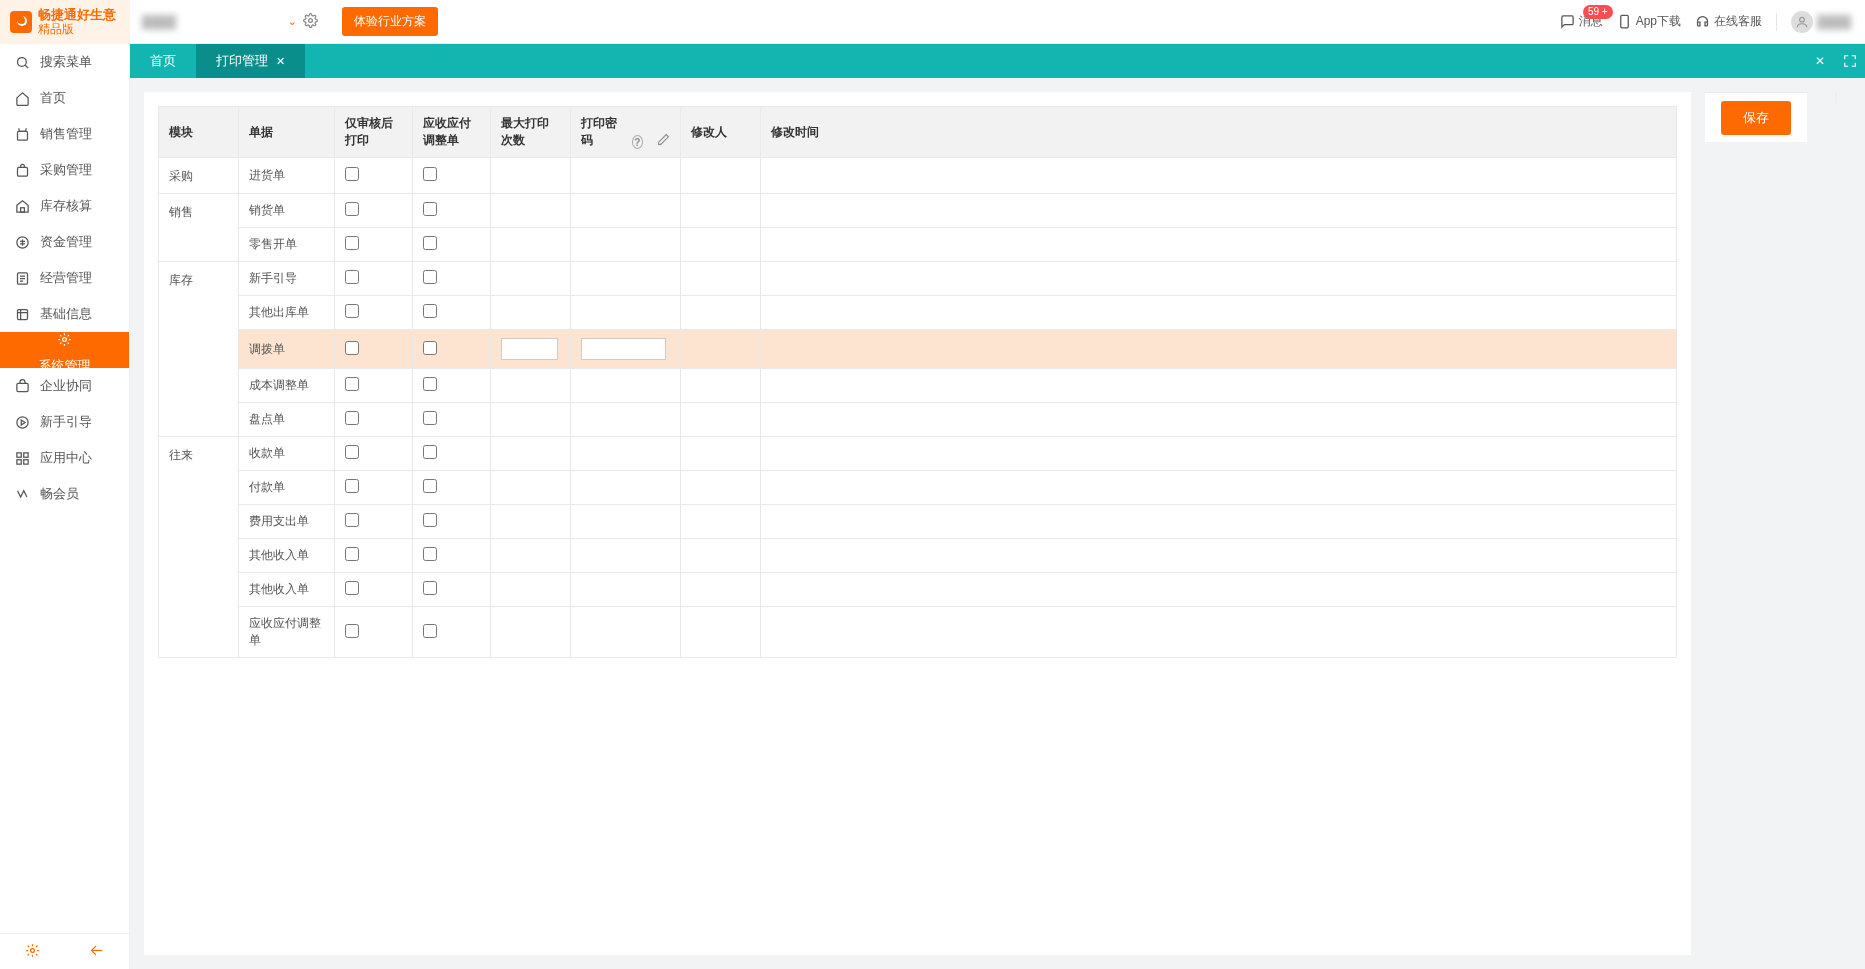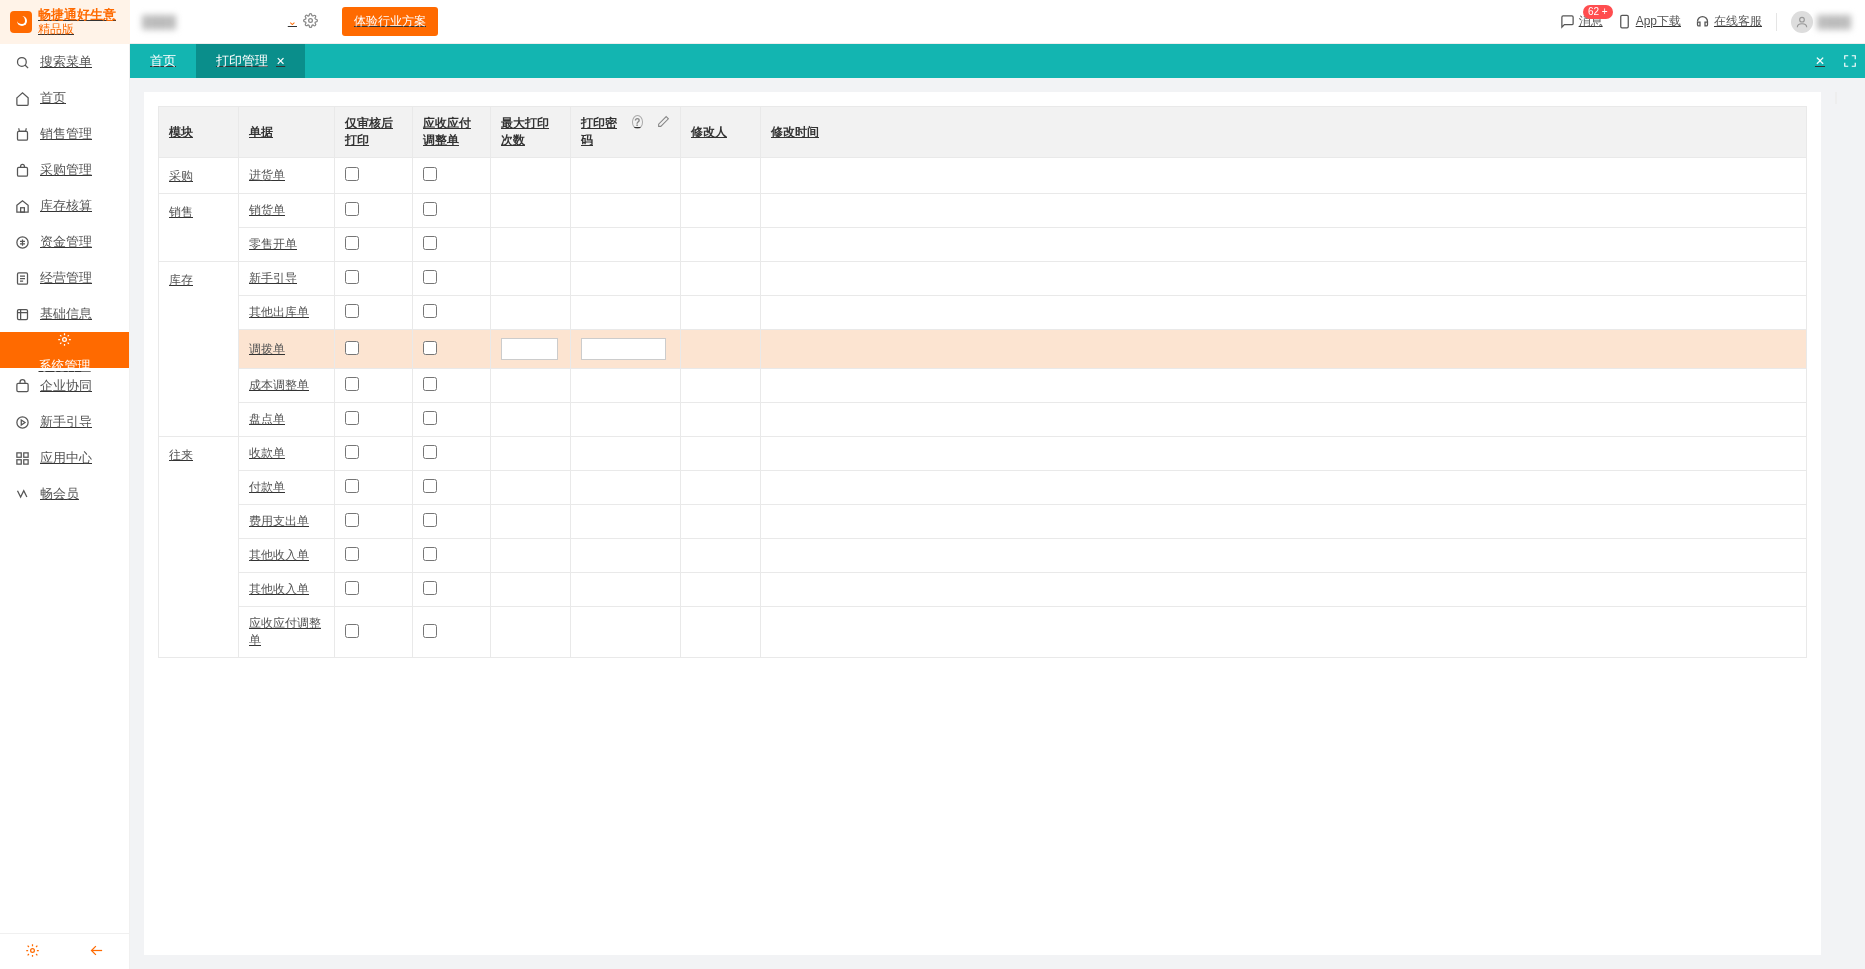--- a/index.html
+++ b/index.html
@@ -1,17 +1,17 @@
 <!DOCTYPE html>
 <html><head>
 <meta charset="utf-8">
 <style>
 * { box-sizing: border-box; margin: 0; padding: 0; }
 body { font-family: "Microsoft YaHei", Arial, sans-serif; font-size: 12px; color: #333; background: #f5f5f5; overflow: hidden; }
-.app { width: 1865px; height: 969px; display: flex; flex-direction: column; background: #f97316; text-decoration: underline; }
+.app { width: 1865px; height: 969px; display: flex; flex-direction: column; background: #f97316; }
 
 
 .top-header { height: 44px; display: flex; align-items: center; border-bottom: 1px solid #eee; background: #fff; }
 .logo-area { width: 130px; height: 44px; display: flex; align-items: center; padding-left: 10px; background: #fff3e8; }
 .logo-mark { width: 22px; height: 22px; background: #ff6a00; border-radius: 4px; margin-right: 6px; position: relative; }
 .logo-mark::after { content: ""; position: absolute; top: 5px; left: 7px; width: 8px; height: 8px; border: 2px solid #fff; border-radius: 0 6px 6px 6px; border-top: none; border-left: none; }
 .logo-text { display: flex; flex-direction: column; line-height: 1; }
 .logo-title { color: #ff6a00; font-size: 13px; font-weight: 600; }
 .logo-sub { color: #ff6a00; font-size: 12px; margin-top: 2px; }
 .tenant-box { display: flex; align-items: center; padding: 0 12px; color: #999; width: 200px; }
@@ -50,21 +50,21 @@
 
 .content-wrap { flex: 1; padding: 14px; display: flex; flex-direction: row; min-height: 0; }
 .panel { flex: 1; background: #fff; padding: 14px 14px 0 14px; overflow: auto; }
 table.grid { width: 100%; border-collapse: collapse; table-layout: fixed; }
 .grid th, .grid td { border: 1px solid #e9e9e9; padding: 8px 10px; font-size: 12px; text-align: left; color: #555; background: #fff; height: 32px; }
 .grid th { background: #f2f2f2; font-weight: 600; color: #333; }
 .grid td.module-cell { vertical-align: top; padding-top: 10px; }
 .grid tr.hl td { background: #fce4d1; margin-top: 28px; }
 .grid tr.hl td input.inline { background: #fff; border: 1px solid #ccc; height: 22px; width: 96%; }
 .chk { width: 14px; height: 14px; }
-.th-inner { display: flex; align-items: flex-start; gap: 14px; }
+.th-inner { display: flex; align-items: flex-end; gap: 14px; }
 .th-help { width: 14px; height: 14px; border: 1px solid #aaa; border-radius: 50%; display: inline-flex; align-items: center; justify-content: center; font-size: 10px; color: #888; }
 .th-edit { margin-left: auto; color: #888; cursor: pointer; }
 
 
 .footer-bar { height: 50px; background: #fff; margin: 0 14px 14px 14px; display: flex; align-items: center; justify-content: flex-end; padding: 0 16px; border-top: 1px solid #eee; }
 .btn-save { background: #ff6a00; color: #fff; border: none; border-radius: 3px; padding: 8px 22px; font-size: 13px; cursor: pointer; }
 
 
 .hscroll-strip { height: 12px; background: #fff; margin: 0 14px 2px 14px; border: 1px solid #eee; position: relative; }
 .hscroll-thumb { position: absolute; left: 1px; top: 1px; height: 8px; width: 99%; background: #cfcfcf; border-radius: 2px; }
@@ -103,21 +103,21 @@
     <button class="btn-trial">体验行业方案</button>
     <div class="header-spacer"></div>
     <div class="header-right">
       <div class="hr-item">
         <span class="hr-icon">
           <svg width="15" height="15" viewBox="0 0 24 24" fill="none" stroke="currentColor" stroke-width="2">
               <path d="M21 15a2 2 0 0 1-2 2H7l-4 4V5a2 2 0 0 1 2-2h14a2 2 0 0 1 2 2z"></path>
             </svg>
         </span>
         <span>消息</span>
-        <span class="msg-badge">62 +</span>
+        <span class="msg-badge">59 +</span>
       </div>
       <div class="hr-item">
         <span class="hr-icon">
           <svg width="15" height="15" viewBox="0 0 24 24" fill="none" stroke="currentColor" stroke-width="2">
               <rect x="6" y="2" width="12" height="20" rx="2"></rect>
               <line x1="12" y1="18" x2="12" y2="18"></line>
             </svg>
         </span>
         <span>App下载</span>
       </div>
@@ -461,19 +461,22 @@
                   <td><input type="checkbox" class="chk" style=""></td>
                   <td><input type="checkbox" class="chk" style=""></td>
                   <td></td>
                   <td></td>
                   <td></td>
                   <td></td>
                 </tr>
               </tbody>
           </table>
         </div>
+        <div class="footer-bar">
+          <button class="btn-save">保存</button>
+        </div>
         <div class="hscroll-strip">
           <div class="hscroll-thumb"></div>
         </div>
       </div>
     </div>
   </div>
 </div>
 
 </body></html>

